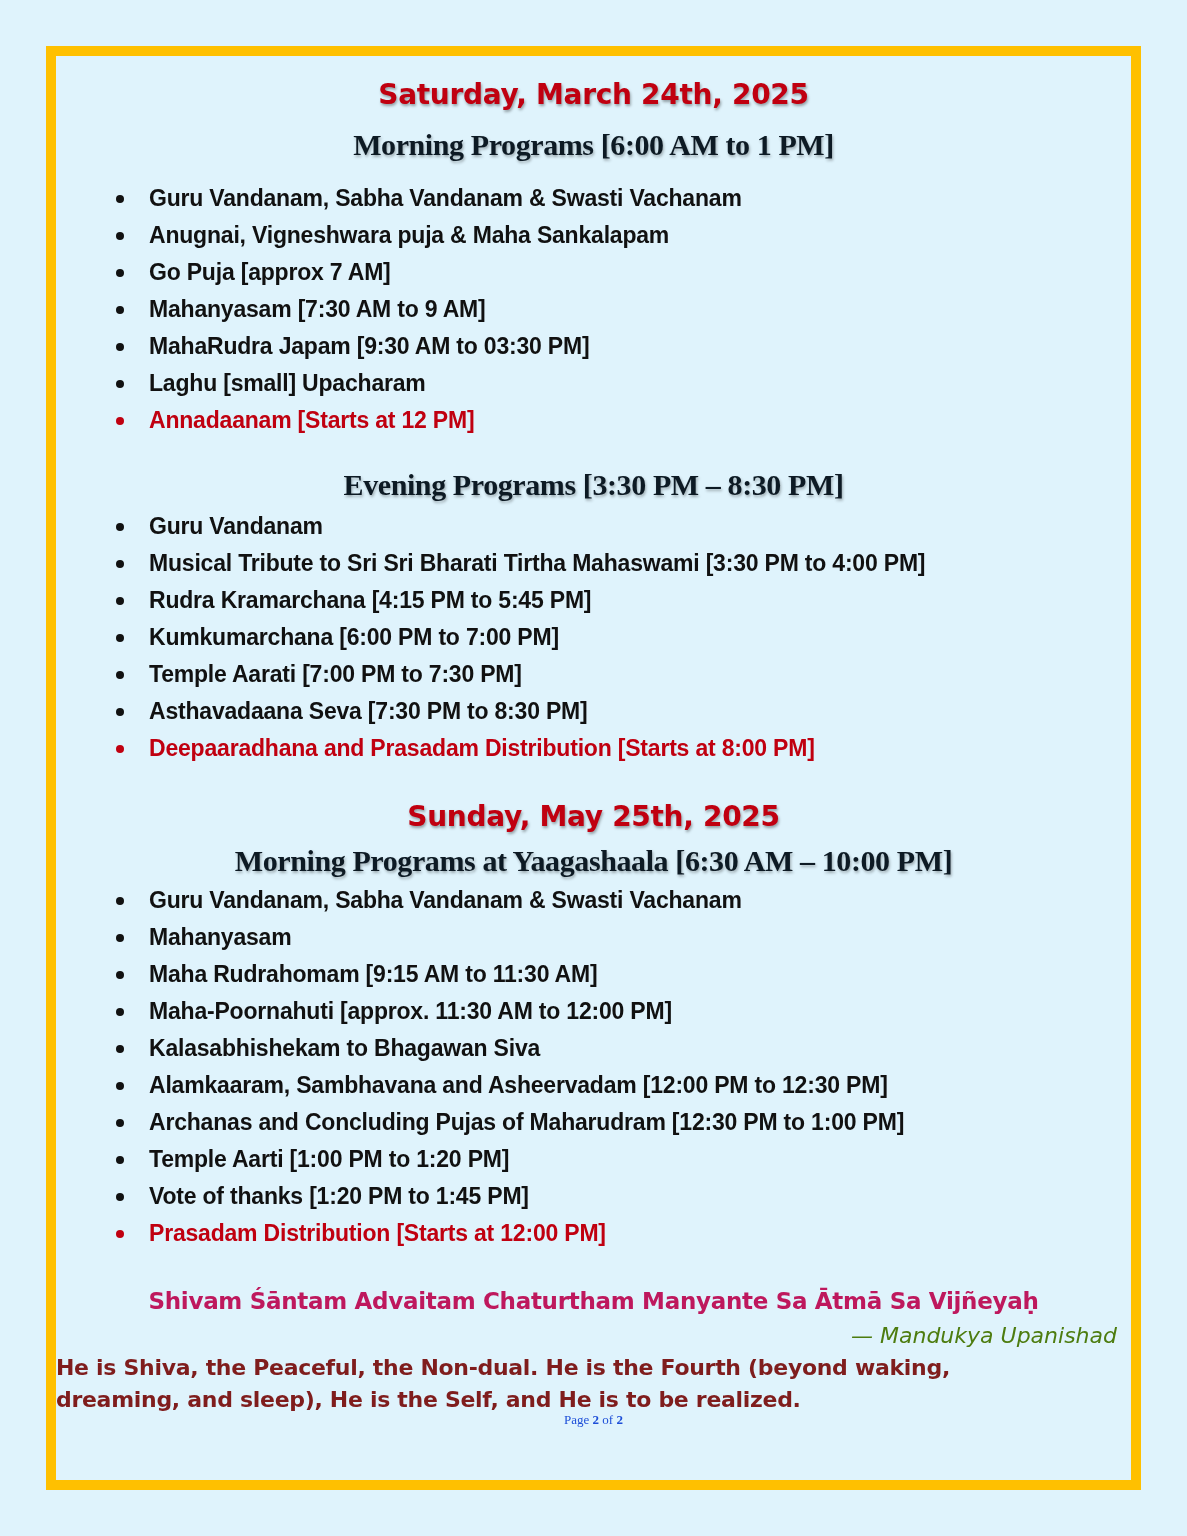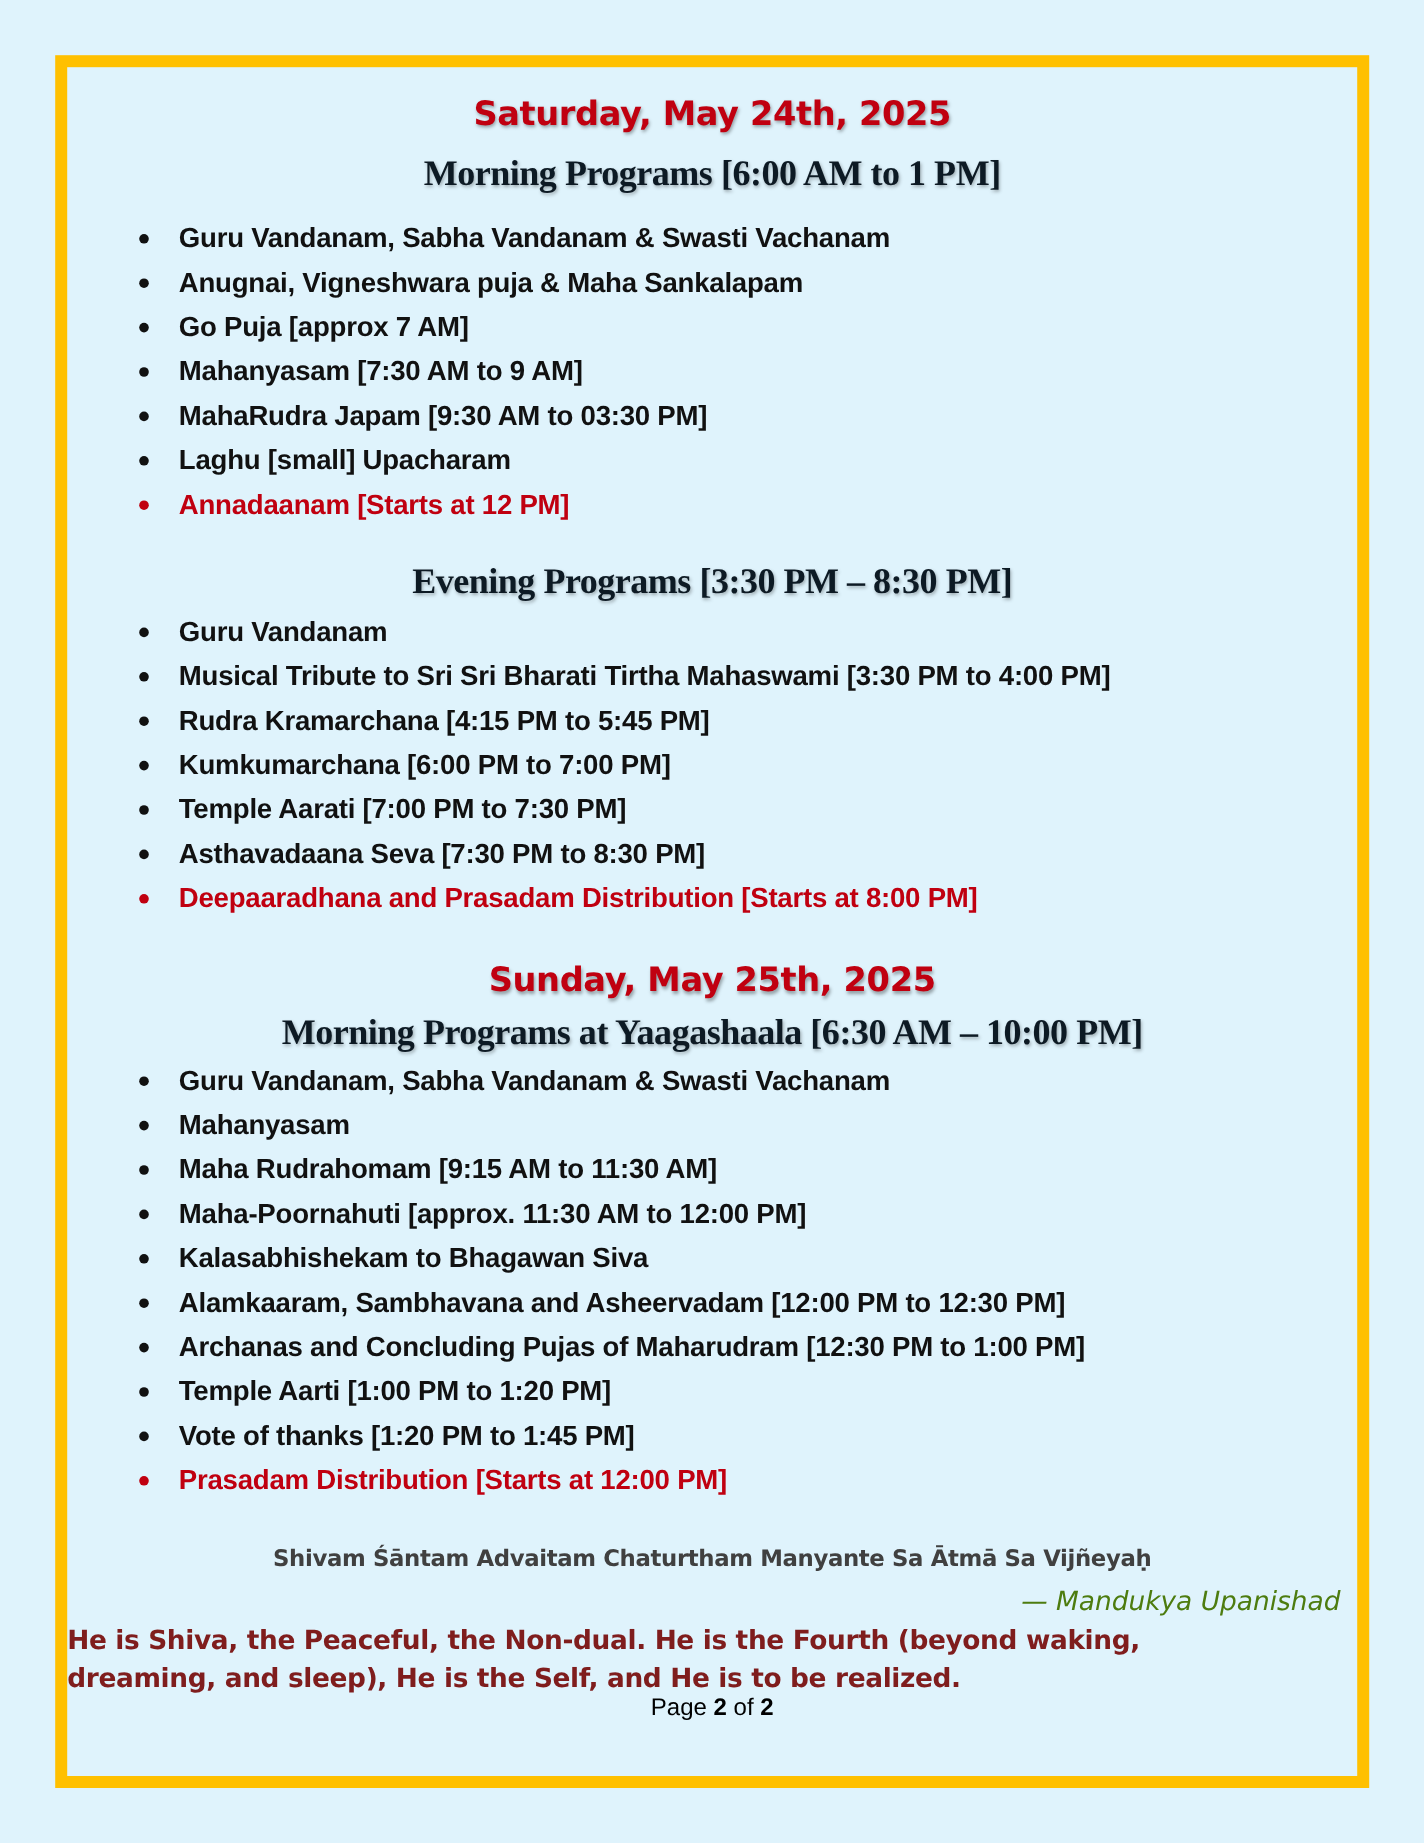--- a/index.html
+++ b/index.html
@@ -61,22 +61,22 @@
     background: #111;
   }
   ul.prog li.hl { color: #c00010; }
   ul.prog li.hl .bullet { background: #c00010; }
   .quote-sanskrit {
     position: absolute; left: 0; width: 100%;
     top: 1232px;
     text-align: center;
     font-family: "DejaVu Sans", sans-serif;
     font-weight: bold;
-    font-size: 19px;
-    color: #404040;
+    font-size: 23px;
+    color: #be185d;
     letter-spacing: -0.3px;
   }
   .quote-source {
     position: absolute; right: 14px; top: 1267px;
     font-family: "DejaVu Sans", sans-serif;
     font-style: italic;
     font-size: 22px;
     color: #4d7c0f;
   }
   .quote-translation {
@@ -85,33 +85,33 @@
     font-family: "DejaVu Sans", sans-serif;
     font-weight: bold;
     font-size: 22px;
     line-height: 32px;
     color: #7f1d1d;
     letter-spacing: -0.3px;
   }
   .page-num {
     position: absolute; left: 0; width: 100%; top: 1356px;
     text-align: center;
-    font-family: Liberation Sans, sans-serif;
-    font-size: 20px;
-    color: #000000;
+    font-family: Liberation Serif, serif;
+    font-size: 13px;
+    color: #1d4ed8;
   }
   .page-num b { font-weight: bold; }
 </style>
 </head>
 <body>
 
 <div class="frame">
   <div class="inner">
 
-    <div class="day-title" style="top:22px;">Saturday, May 24th, 2025</div>
+    <div class="day-title" style="top:22px;">Saturday, March 24th, 2025</div>
     <div class="section-title" style="top:72px;">Morning Programs [6:00 AM to 1 PM]</div>
     <ul class="prog" style="top:124px;">
         <li><span class="bullet"></span><span>Guru Vandanam, Sabha Vandanam &amp; Swasti Vachanam</span></li>
         <li><span class="bullet"></span><span>Anugnai, Vigneshwara puja &amp; Maha Sankalapam</span></li>
         <li><span class="bullet"></span><span>Go Puja [approx 7 AM]</span></li>
         <li><span class="bullet"></span><span>Mahanyasam [7:30 AM to 9 AM]</span></li>
         <li><span class="bullet"></span><span>MahaRudra Japam [9:30 AM to 03:30 PM]</span></li>
         <li><span class="bullet"></span><span>Laghu [small] Upacharam</span></li>
         <li class="hl"><span class="bullet"></span><span>Annadaanam [Starts at 12 PM]</span></li>
       </ul>

